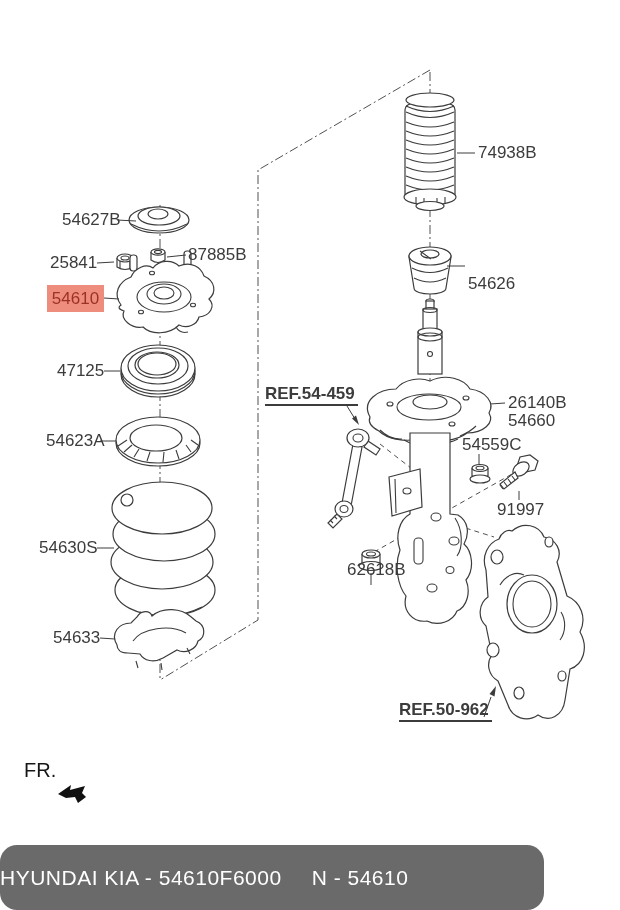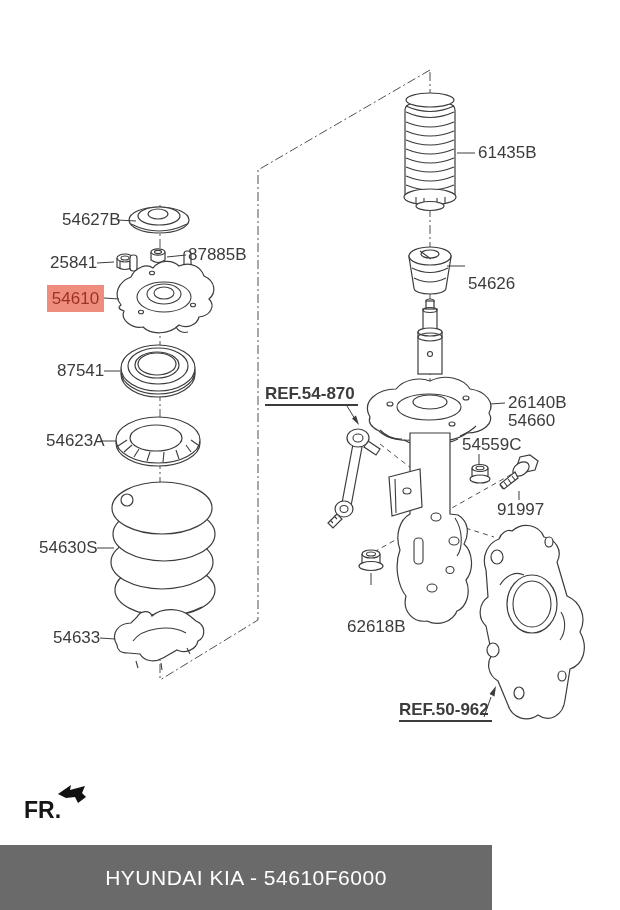--- a/index.html
+++ b/index.html
@@ -7,24 +7,24 @@
     --line:#3c3c3c; --footer-bg:#6a6a6a; --footer-text:#ffffff;
   }
   html,body{margin:0;padding:0;background:#e8e8e8;}
   #stage{position:relative;width:620px;height:910px;background:#ffffff;overflow:hidden;
          font-family:"Liberation Sans",sans-serif;}
   #art{position:absolute;left:0;top:0;}
   .lbl{position:absolute;font-size:17px;line-height:18px;color:var(--line);white-space:nowrap;}
   .ref{font-weight:bold;border-bottom:2px solid var(--line);padding:0 3px 1px 0;}
   #hl-54610{left:47px;top:285px;width:57px;height:27px;background:var(--highlight-bg);
             color:var(--highlight-text);display:flex;align-items:center;justify-content:center;text-align:right;}
-  #fr{position:absolute;left:24px;top:797px;font-size:23px;font-weight:bold;color:#161616;}
+  #fr{position:absolute;left:24px;top:759px;font-size:20px;font-weight:normal;color:#161616;}
   #fr-arrow{position:absolute;left:56px;top:783px;}
-  #footer{position:absolute;left:0;top:845px;width:492px;height:65px;background:var(--footer-bg);
-          display:flex;align-items:center;justify-content:center;gap:30px;}
+  #footer{position:absolute;left:0;top:845px;width:544px;height:65px;background:var(--footer-bg);
+          display:flex;align-items:center;justify-content:flex-start;gap:30px;border-radius:17px;}
   #footer span{color:var(--footer-text);font-size:21px;letter-spacing:.5px;}
   
   .dd{fill:none;stroke:var(--line);stroke-width:.9;stroke-dasharray:9 3 2 3;}
   .dash{fill:none;stroke:var(--line);stroke-width:.9;stroke-dasharray:5 4;}
   .ld{stroke:var(--line);stroke-width:1;fill:none;}
   .w{fill:#ffffff;stroke:var(--line);stroke-width:1.2;}
   .nf{fill:none;stroke:var(--line);stroke-width:1.1;}
 </style>
 </head>
 <body>
@@ -243,37 +243,38 @@
     <g>
       <path class="ld" d="M484,717 L491,697"></path>
       <polygon points="496,686 494.5,696.5 489.5,694" fill="#3c3c3c"></polygon>
     </g>
   </svg>
 
   <div class="lbl" style="left:62px;top:211px">54627B</div>
   <div class="lbl" style="left:50px;top:254px">25841</div>
   <div class="lbl" style="left:188px;top:246px">87885B</div>
   <div class="lbl" id="hl-54610">54610</div>
-  <div class="lbl" style="left:57px;top:362px">87541</div>
+  <div class="lbl" style="left:57px;top:362px">47125</div>
   <div class="lbl" style="left:46px;top:432px">54623A</div>
   <div class="lbl" style="left:39px;top:539px">54630S</div>
   <div class="lbl" style="left:53px;top:629px">54633</div>
-  <div class="lbl" style="left:478px;top:144px">61435B</div>
+  <div class="lbl" style="left:478px;top:144px">74938B</div>
   <div class="lbl" style="left:468px;top:275px">54626</div>
   <div class="lbl" style="left:508px;top:394px">26140B</div>
   <div class="lbl" style="left:508px;top:412px">54660</div>
   <div class="lbl" style="left:462px;top:436px">54559C</div>
   <div class="lbl" style="left:497px;top:501px">91997</div>
-  <div class="lbl" style="left:347px;top:618px">62618B</div>
-
-  <div class="lbl ref" style="left:265px;top:385px">REF.54-870</div>
+  <div class="lbl" style="left:347px;top:561px">62618B</div>
+
+  <div class="lbl ref" style="left:265px;top:385px">REF.54-459</div>
   <div class="lbl ref" style="left:399px;top:701px">REF.50-962</div>
 
   <div id="fr">FR.</div>
   <svg id="fr-arrow" width="34" height="24" viewBox="0 0 34 24">
     <polygon points="2,11 15,2 14,7 29,3 26,10 30,14 22,20 19,14 10,15" fill="#111111"></polygon>
   </svg>
 
   <div id="footer">
     <span>HYUNDAI  KIA - 54610F6000</span>
+    <span>N - 54610</span>
   </div>
 
 </div>
 
 </body></html>

